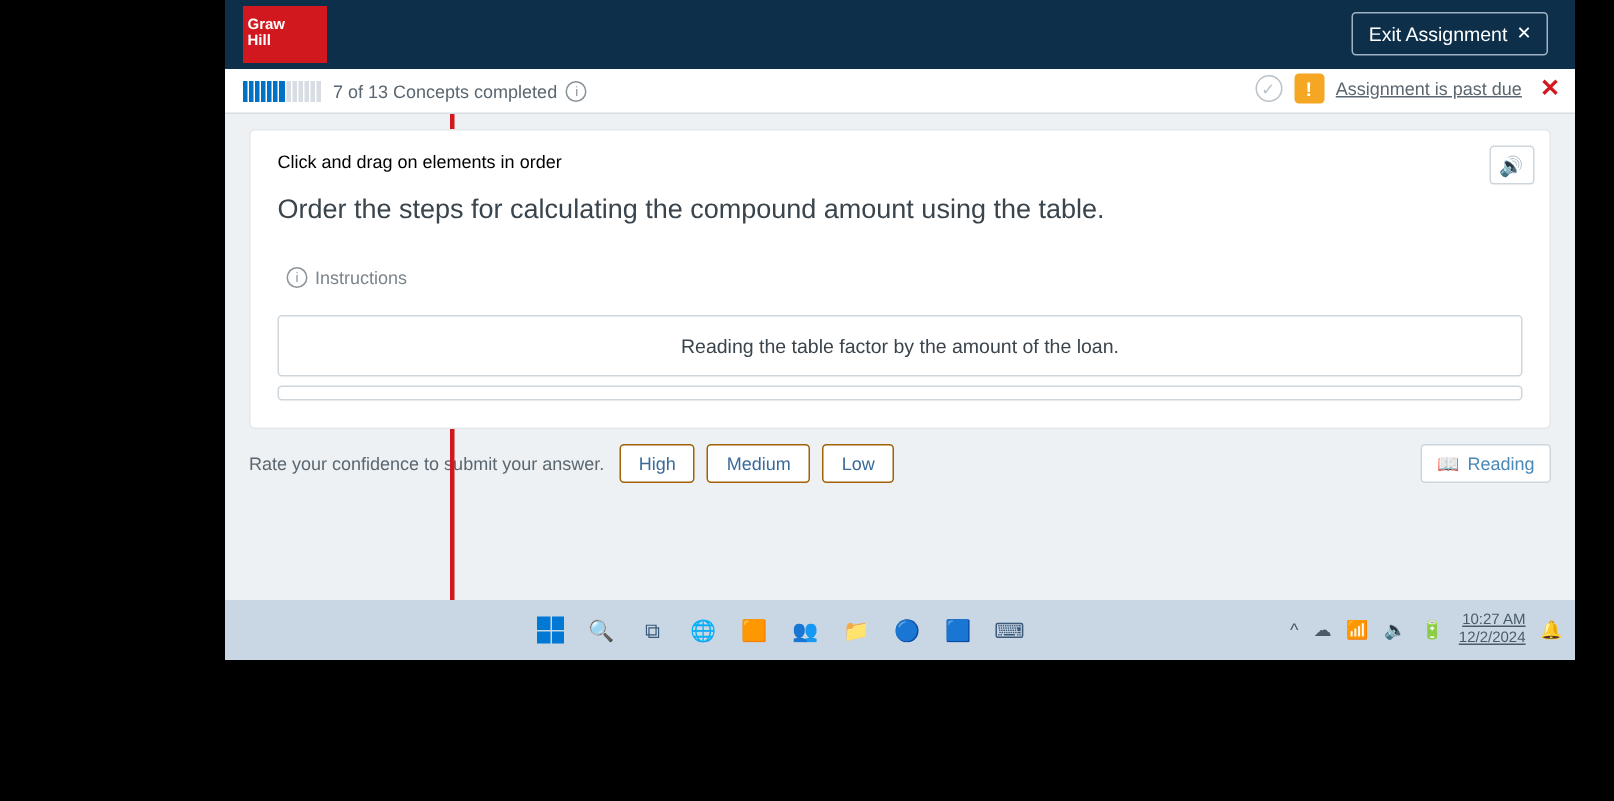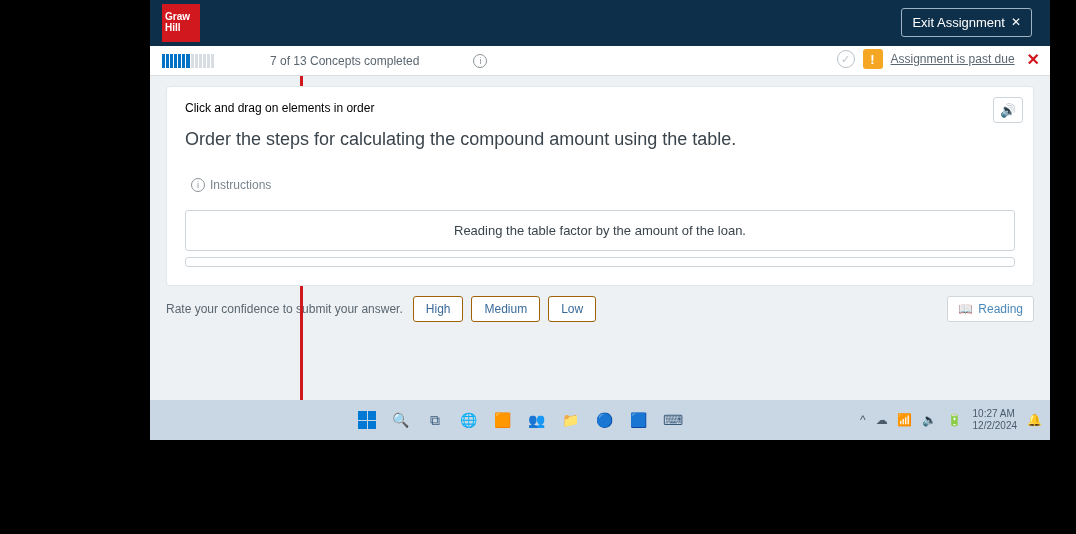--- a/index.html
+++ b/index.html
@@ -2,26 +2,26 @@
 <html><head>
 <meta charset="utf-8">
 <style>
   * { box-sizing: border-box; margin: 0; padding: 0; font-family: Arial, Helvetica, sans-serif; }
   body { width: 1076px; height: 534px; background: #000; overflow: hidden; position: relative; }
 
   .screen { position: absolute; left: 150px; top: 0; width: 900px; height: 440px; background: #eef1f3; }
 
   
   .topbar { background: #0d2f4a; height: 46px; position: relative; }
-  .logo { position: absolute; left: 12px; top: 4px; width: 38px; height: 38px; background: #d1181e; color: #fff; font-size: 10px; line-height: 11px; padding: 7px 3px; font-weight: bold; }
+  .logo { position: absolute; left: 12px; top: 4px; width: 56px; height: 38px; background: #d1181e; color: #fff; font-size: 10px; line-height: 11px; padding: 7px 3px; font-weight: bold; }
   .exit-btn { position: absolute; right: 18px; top: 8px; border: 1px solid #9fb3c4; color: #fff; background: transparent; padding: 6px 10px; font-size: 13px; border-radius: 3px; cursor: pointer; display: flex; align-items: flex-start; gap: 6px; }
   .exit-btn .x { font-size: 12px; }
 
   
-  .progress-strip { height: 30px; background: #fff; display: flex; align-items: center; padding: 0 12px; border-bottom: 1px solid #d7dde2; position: relative; gap: 48px; }
+  .progress-strip { height: 30px; background: #fff; display: flex; align-items: center; padding: 0 12px; border-bottom: 1px solid #d7dde2; position: relative; }
   .prog-bar { width: 52px; height: 14px; display: flex; gap: 1px; margin-right: 8px; }
   .prog-bar span { flex: 1; background: #d7dde2; }
   .prog-bar span.done { background: #0072c6; }
   .prog-text { font-size: 12px; color: #5a6670; }
   .info-icon { width: 14px; height: 14px; border: 1px solid #8a9399; border-radius: 50%; font-size: 9px; display: inline-flex; align-items: center; justify-content: center; color: #8a9399; margin-left: 6px; }
   .strip-right { position: absolute; right: 10px; top: 3px; display: flex; align-items: center; gap: 8px; }
   .check-circle { width: 18px; height: 18px; border: 1px solid #b9c2c9; border-radius: 50%; display: flex; align-items: center; justify-content: center; color: #b9c2c9; font-size: 11px; }
   .warn-badge { width: 20px; height: 20px; background: #f5a623; border-radius: 3px; display: flex; align-items: center; justify-content: center; color: #fff; font-weight: bold; font-size: 13px; }
   .pastdue { font-size: 12px; color: #5a6670; text-decoration: underline; }
   .pastdue-x { color: #d1181e; font-weight: bold; margin-left: 4px; cursor: pointer; }
@@ -43,21 +43,21 @@
   .reading-btn { margin-left: auto; border: 1px solid #cfd6db; background: #fff; color: #4a88b8; padding: 5px 10px; font-size: 12px; border-radius: 3px; cursor: pointer; display: flex; align-items: center; gap: 5px; }
 
   
   .taskbar { position: absolute; left: 150px; bottom: 94px; width: 900px; height: 40px; background: #c9d7e4; display: flex; align-items: center; padding: 0 8px; }
   .tb-left { width: 22px; height: 22px; margin-right: auto; }
   .tb-center { display: flex; align-items: center; gap: 14px; }
   .tb-icon { width: 20px; height: 20px; display: flex; align-items: center; justify-content: center; font-size: 14px; color: #3a5a7a; cursor: pointer; }
   .win-logo { width: 18px; height: 18px; display: grid; grid-template-columns: 1fr 1fr; grid-template-rows: 1fr 1fr; gap: 1px; }
   .win-logo span:nth-child(1){background:#0078d4}.win-logo span:nth-child(2){background:#0078d4}.win-logo span:nth-child(3){background:#0078d4}.win-logo span:nth-child(4){background:#0078d4}
   .tb-right { margin-left: auto; display: flex; align-items: center; gap: 10px; font-size: 10px; color: #4a5a68; }
-  .clock { line-height: 12px; }
+  .clock { text-align: right; line-height: 12px; text-decoration: underline; }
   .tray-ico { font-size: 12px; color: #4a5a68; }
 
   .pin { position:absolute; left: 168px; bottom: 108px; font-size:16px; }
   .pin::before{content:"📍"}
 
   
   .red-strip{position:absolute;left:150px;top:46px;width:3px;height:360px;background:#d1181e}
 </style>
 </head>
 <body>

